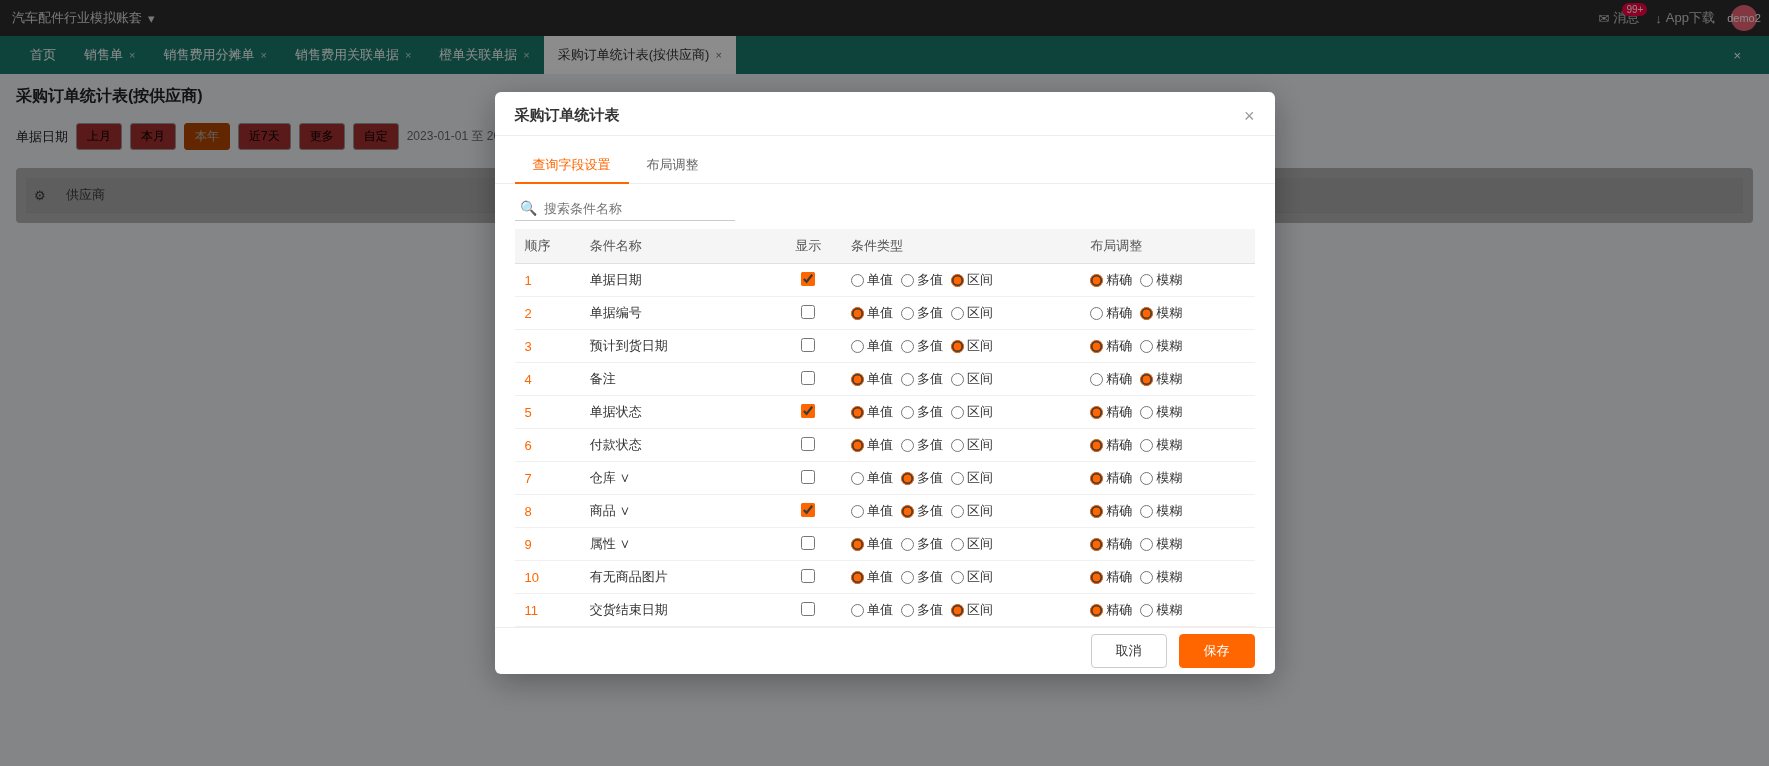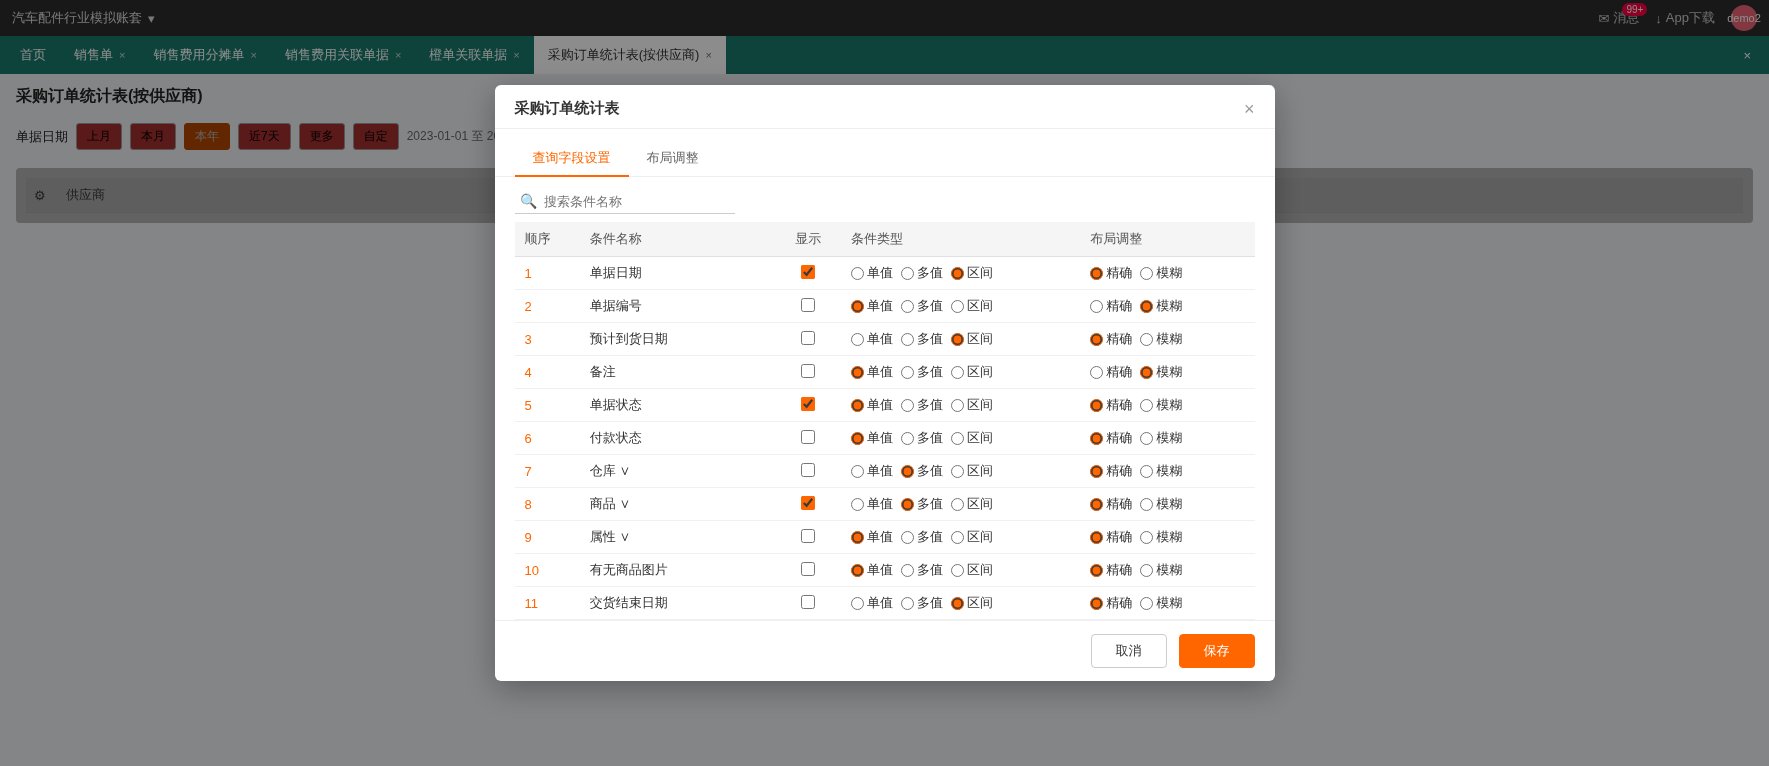--- a/index.html
+++ b/index.html
@@ -20,21 +20,21 @@
     .top-bar-right .msg-icon { display: flex; align-items: center; gap: 4px; position: relative; }
     .badge { background: #f04; color: #fff; border-radius: 8px; font-size: 10px; padding: 1px 4px; position: absolute; top: -6px; right: -8px; }
     .avatar { width: 26px; height: 26px; border-radius: 50%; background: #e67; display: flex; align-items: center; justify-content: center; font-size: 11px; color: #fff; }
 
     
     .nav-bar {
       height: 38px;
       background: #1a7a6e;
       display: flex;
       align-items: center;
-      padding: 0 6px;
+      padding: 0 16px;
     }
     .nav-tab {
       height: 38px;
       padding: 0 14px;
       display: flex;
       align-items: center;
       color: #fff;
       font-size: 13px;
       cursor: pointer;
       white-space: nowrap;
@@ -125,21 +125,21 @@
     .radio-group { display: flex; align-items: center; gap: 8px; }
     .radio-item { display: flex; align-items: center; gap: 3px; cursor: pointer; }
     .radio-item input[type="radio"] { accent-color: #f60; cursor: pointer; }
 
     
     .cb { accent-color: #f60; cursor: pointer; width: 14px; height: 14px; }
 
     
     .dialog-footer {
       display: flex; justify-content: flex-end; gap: 12px;
-      padding: 13px 20px;
+      padding: 6px 20px;
       border-top: 1px solid #eee;
     }
     .btn-cancel { padding: 7px 24px; border: 1px solid #ccc; background: #fff; border-radius: 4px; cursor: pointer; font-size: 13px; color: #333; }
     .btn-save { padding: 7px 24px; border: 1px solid #f60; background: #f60; border-radius: 4px; cursor: pointer; font-size: 13px; color: #fff; }
 
     
     .dialog-table::-webkit-scrollbar { width: 6px; }
     .dialog-table::-webkit-scrollbar-track { background: #f5f5f5; }
     .dialog-table::-webkit-scrollbar-thumb { background: #ccc; border-radius: 3px; }
 

